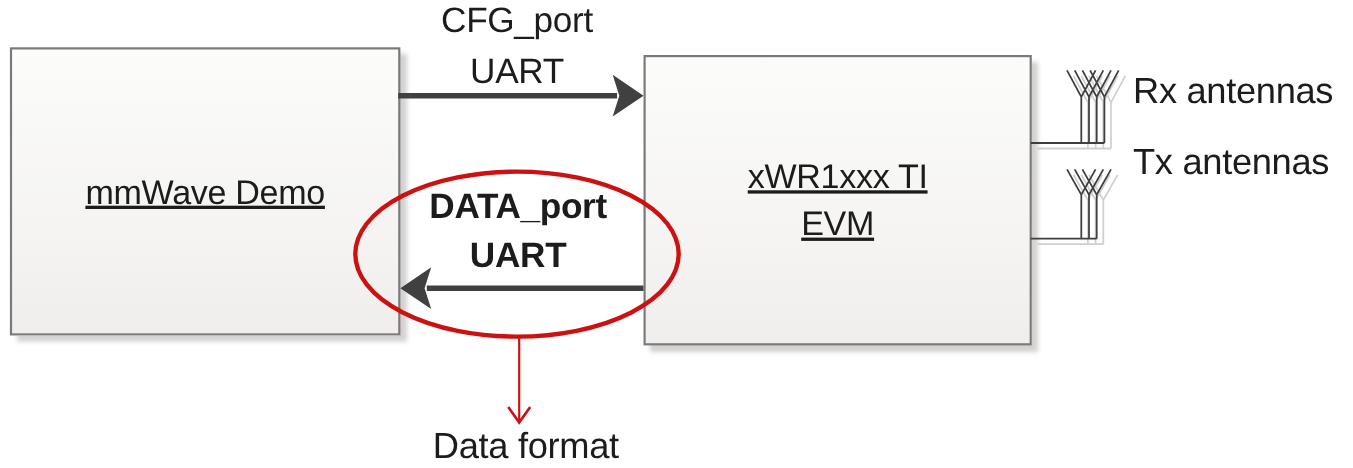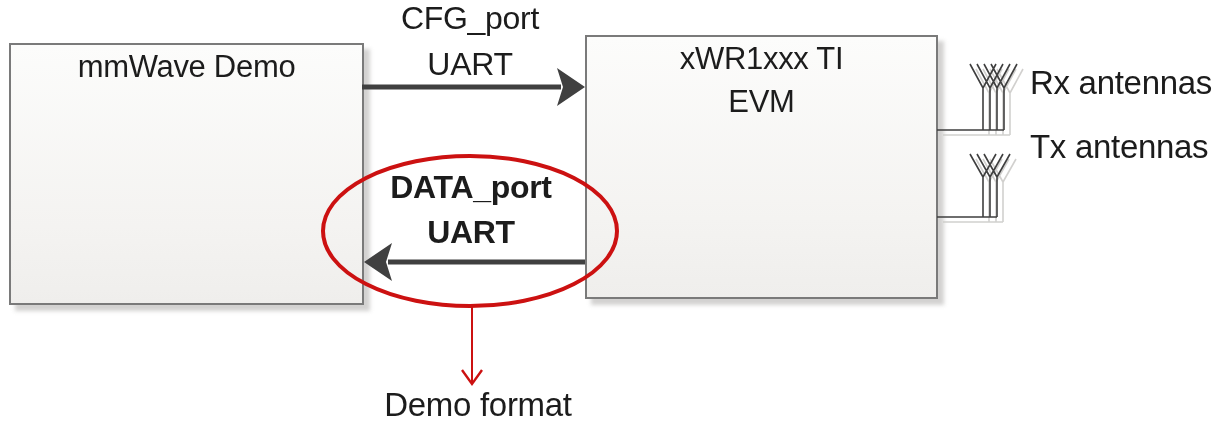--- a/index.html
+++ b/index.html
@@ -9,25 +9,26 @@
     background:#ffffff;
     font-family:"Liberation Sans", sans-serif;
     color:#1c1c1c;
     overflow:hidden;
   }
   .box{
     position:absolute;
     background:linear-gradient(180deg,#fcfcfb 0%,#f4f3f1 70%,#efeeec 100%);
     border:2px solid #7a7a7a;
     box-shadow:6px 6px 4px rgba(145,143,139,0.40);
-    display:flex;align-items:flex-start;justify-content:center;
+    display:flex;align-items:center;justify-content:center;
     text-align:center;
+    text-decoration:underline;
   }
   #left-box{left:9px;top:43px;width:351px;height:258px;}
-  #right-box{left:585px;top:35px;width:349px;height:260px;}
+  #right-box{left:585px;top:50px;width:349px;height:260px;}
   .box-label{
     font-size:31px;line-height:43px;letter-spacing:-0.3px;
     color:#1c1c1c;
   }
   svg#overlay{position:absolute;left:0;top:0;z-index:3;}
   .arrow-label{
     position:absolute;z-index:4;
     text-align:center;font-size:32px;line-height:46px;letter-spacing:-0.3px;
     color:#1c1c1c;
   }
@@ -65,21 +66,21 @@
   <div class="arrow-label" id="cfg-label">
     <div>CFG_port</div>
     <div>UART</div>
   </div>
 
   <div class="arrow-label" id="data-label">
     <div>DATA_port</div>
     <div>UART</div>
   </div>
 
-  <div id="data-format-label">Demo format</div>
+  <div id="data-format-label">Data format</div>
 
   <div class="antenna-label" id="rx-label">Rx antennas</div>
   <div class="antenna-label" id="tx-label">Tx antennas</div>
 
   <svg id="overlay" width="1230" height="425" viewBox="0 0 1230 425">
 
     <g>
       <line x1="362" y1="87" x2="561" y2="87" stroke="#404040" stroke-width="5"></line>
       <path d="M585 87 L557 68 L563 87 L557 106 Z" fill="#404040"></path>
     </g>

